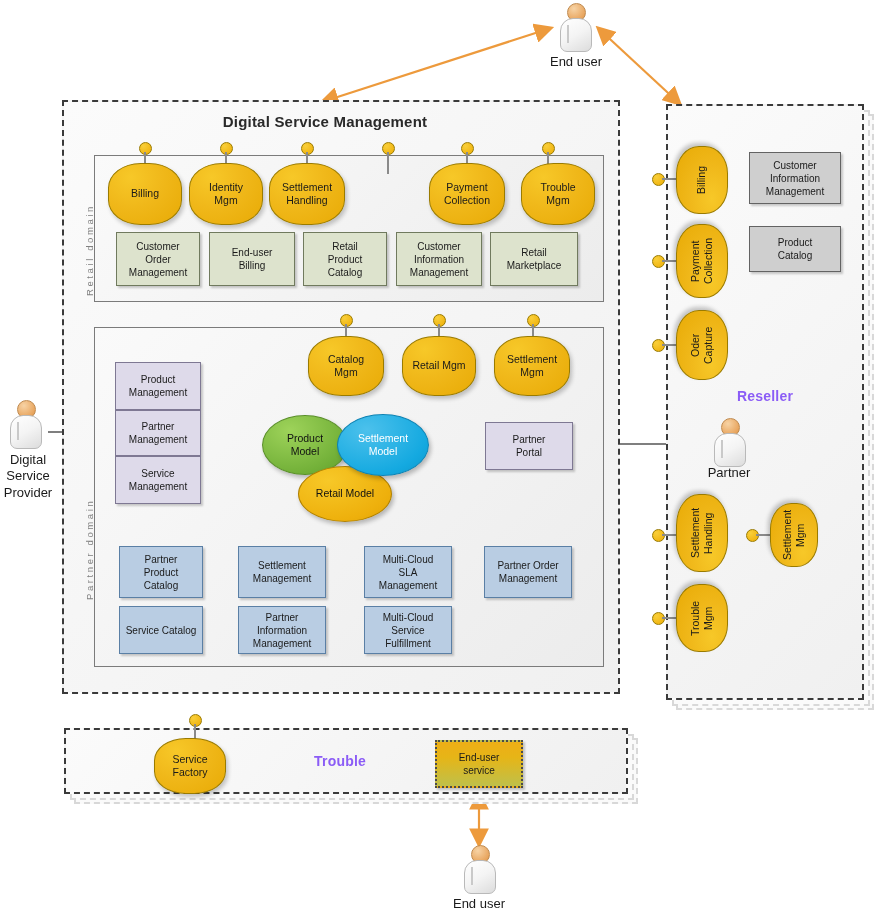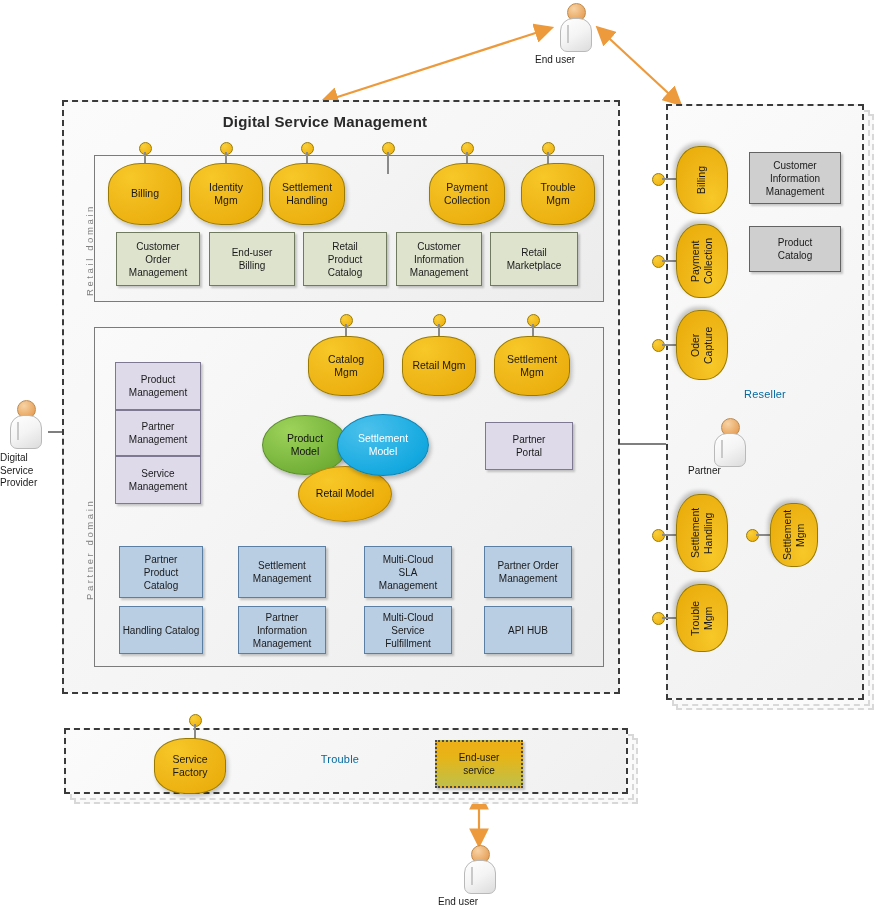--- a/index.html
+++ b/index.html
@@ -16,21 +16,21 @@
          background:#fafafa;box-sizing:border-box;}
 
   
   .subbox{position:absolute;border:1px solid #7b7b7b;
           background:linear-gradient(135deg,#fafafa 0%,#ececec 100%);
           box-sizing:border-box;}
 
   
   .panel-title{position:absolute;font-size:15px;font-weight:bold;color:#2a2a2a;
                text-align:center;letter-spacing:.2px;}
-  .panel-title.plain{font-weight:normal;font-size:11px;color:#0369a1;}
+  .panel-title.plain{font-weight:bold;font-size:14px;color:#8b5cf6;}
   .domain-label{position:absolute;font-size:9.5px;color:#808080;
                 letter-spacing:2.6px;white-space:nowrap;
                 transform-origin:left top;transform:rotate(-90deg);}
 
   
   .bubble{position:absolute;border-radius:44%/40%;
           background:radial-gradient(ellipse at 30% 22%,#f7c828 0%,#f0b81a 45%,#e8aa05 100%);
           border:1px solid #9a7b00;
           box-shadow:2px 3px 4px rgba(0,0,0,.22);
           display:flex;align-items:center;justify-content:center;
@@ -57,21 +57,21 @@
   
   .actor{position:absolute;width:34px;height:48px;}
   .actor .head{position:absolute;left:9px;top:0;width:17px;height:17px;border-radius:50%;
        background:radial-gradient(circle at 35% 28%,#f7d3a5,#e8a55e 70%,#cf8c45 100%);
        border:1px solid #c08a4e;}
   .actor .body{position:absolute;left:2px;top:15px;width:30px;height:32px;
        border-radius:13px 13px 7px 7px;
        background:linear-gradient(150deg,#ffffff 0%,#f4f4f4 50%,#dcdcdc 100%);
        border:1px solid #b9b9b9;}
   .actor .arm{position:absolute;left:9px;top:22px;width:1.5px;height:18px;background:#c9c9c9;}
-  .actor-label{position:absolute;font-size:10px;color:#1a1a1a;
+  .actor-label{position:absolute;font-size:13px;color:#1a1a1a;text-align:center;
                line-height:1.25;}
 
   
   .ellipse{position:absolute;border-radius:50%;display:flex;align-items:center;
            justify-content:center;text-align:center;font-size:10.5px;line-height:1.25;
            color:#111;box-shadow:2px 3px 4px rgba(0,0,0,.25);box-sizing:border-box;}
   .ellipse.green{background:radial-gradient(ellipse at 32% 25%,#9ed35a,#72b038 70%,#5f9b2c 100%);
                  border:1px solid #5a8f2a;}
   .ellipse.blue{background:radial-gradient(ellipse at 32% 25%,#4cc1ec,#14a9e0 70%,#0b97cb 100%);
                 border:1px solid #0f83b3;}
@@ -247,28 +247,27 @@
 Product
 Catalog</div>
   <div class="box blue" style="left:238px;top:546px;width:88px;height:52px;white-space:pre-line;">Settlement
 Management</div>
   <div class="box blue" style="left:364px;top:546px;width:88px;height:52px;white-space:pre-line;">Multi-Cloud
 SLA
 Management</div>
   <div class="box blue" style="left:484px;top:546px;width:88px;height:52px;white-space:pre-line;">Partner Order
 Management</div>
 
-  <div class="box blue" style="left:119px;top:606px;width:84px;height:48px;white-space:pre-line;">Handling Catalog</div>
+  <div class="box blue" style="left:119px;top:606px;width:84px;height:48px;white-space:pre-line;">Service Catalog</div>
   <div class="box blue" style="left:238px;top:606px;width:88px;height:48px;white-space:pre-line;">Partner
 Information
 Management</div>
   <div class="box blue" style="left:364px;top:606px;width:88px;height:48px;white-space:pre-line;">Multi-Cloud
 Service
 Fulfillment</div>
-  <div class="box blue" style="left:484px;top:606px;width:88px;height:48px;white-space:pre-line;">API HUB</div>
 
   <div class="actor" style="left:8px;top:400px;">
     <div class="head"></div>
     <div class="body"></div>
     <div class="arm"></div>
   </div>
   <div class="actor-label" style="left:0px;top:452px;width:56px;white-space:pre-line;">Digital
 Service
 Provider</div>
 

